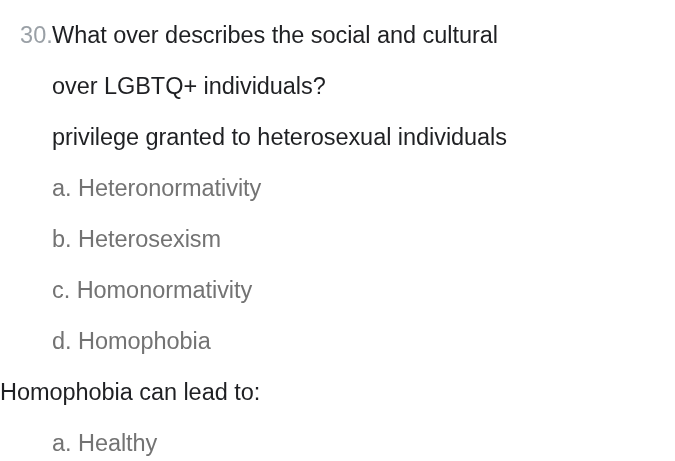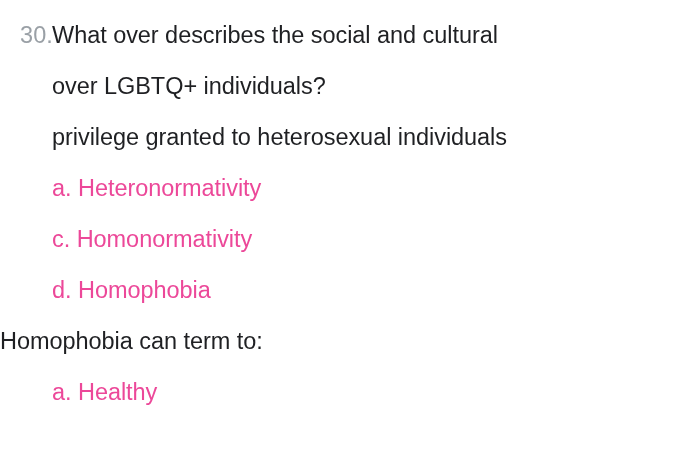--- a/index.html
+++ b/index.html
@@ -52,21 +52,21 @@
   }
 
   .q-text {
     color: #1f2023;
     font-size: 23.5px;
     letter-spacing: -0.05px;
     padding-left: 0px;
   }
 
   .option-line .q-text {
-    color: #ec4899;
+    color: #737373;
   }
 
   #first-block {
     padding-top: 10px;
   }
 </style>
 </head>
 <body>
 
 <div id="quiz-page">
@@ -86,37 +86,41 @@
     <div class="q-line">
       <span class="q-number blank"></span>
       <span class="q-text">privilege granted to heterosexual individuals</span>
     </div>
 
     <div class="q-line option-line">
       <span class="q-number blank"></span>
       <span class="q-text">a. Heteronormativity</span>
     </div>
 
+    <div class="q-line option-line">
+      <span class="q-number blank"></span>
+      <span class="q-text">b. Heterosexism</span>
+    </div>
 
     <div class="q-line option-line">
       <span class="q-number blank"></span>
       <span class="q-text">c. Homonormativity</span>
     </div>
 
     <div class="q-line option-line">
       <span class="q-number blank"></span>
       <span class="q-text">d. Homophobia</span>
     </div>
 
   </div>
 
   <div class="question-block">
 
     <div class="q-line">
-      <span class="q-text">Homophobia can term to:</span>
+      <span class="q-text">Homophobia can lead to:</span>
     </div>
 
     <div class="q-line option-line">
       <span class="q-number blank"></span>
       <span class="q-text">a. Healthy</span>
     </div>
 
   </div>
 
 </div>

